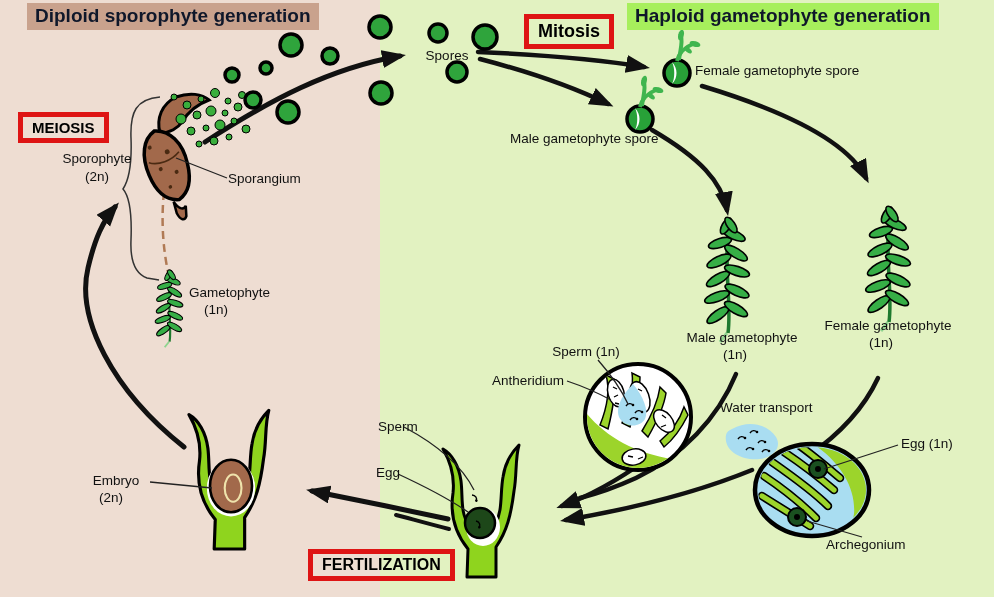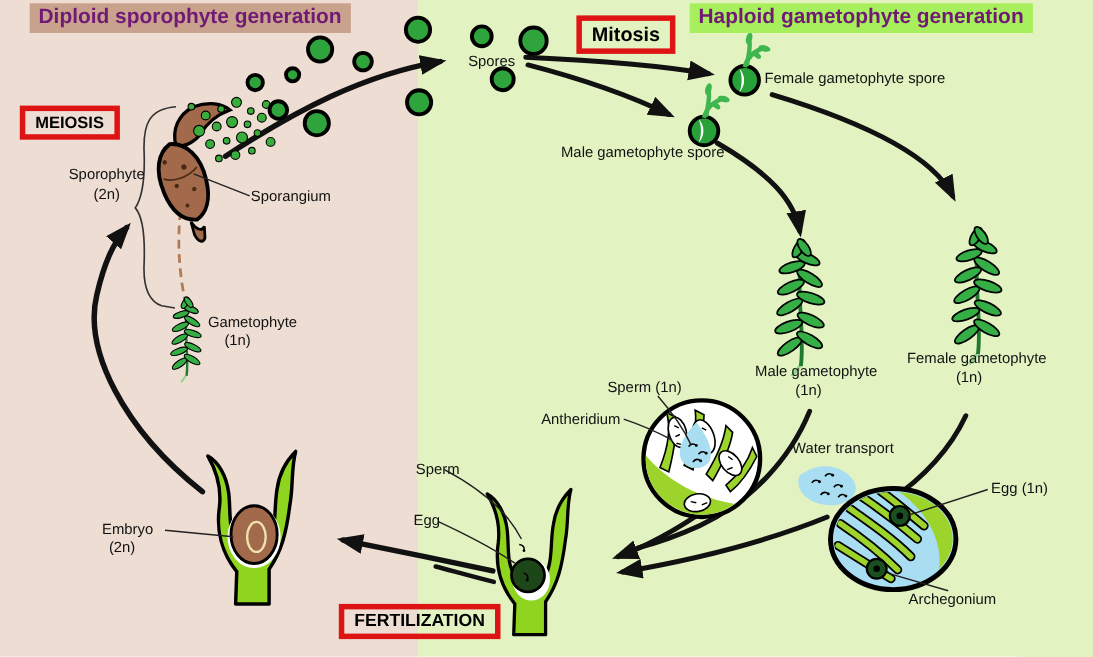--- a/index.html
+++ b/index.html
@@ -1,26 +1,26 @@
 <!DOCTYPE html>
 <html><head>
 <meta charset="utf-8">
 <style>
   html,body{margin:0;padding:0;background:#fff;}
   .stage{position:relative;width:994px;height:597px;overflow:hidden;
          font-family:"Liberation Sans",sans-serif;}
   .stage svg{position:absolute;left:0;top:0;}
   svg text{font-family:"Liberation Sans",sans-serif;font-size:13.5px;fill:#111;}
   .banner{position:absolute;padding:1px 8px 2px;font-weight:bold;font-size:19px;
-          color:#701a75;white-space:nowrap;line-height:24px;}
+          color:#0f172a;white-space:nowrap;line-height:24px;}
   #banner-diploid{left:27px;top:3px;background:#C9A28D;}
   #banner-haploid{left:627px;top:3px;background:#A7EF5C;}
   .pbox{position:absolute;border:5px solid #DE1414;font-weight:bold;color:#000;
         padding:2px 9px;white-space:nowrap;background:transparent;}
-  #box-meiosis{left:18px;top:96px;font-size:15px;}
+  #box-meiosis{left:18px;top:112px;font-size:15px;}
   #box-mitosis{left:524px;top:14px;font-size:18px;}
   #box-fert{left:308px;top:549px;font-size:16px;}
 </style>
 </head>
 <body>
 
 <div class="stage">
 
 <svg width="994" height="597" viewBox="0 0 994 597">
   <defs>

